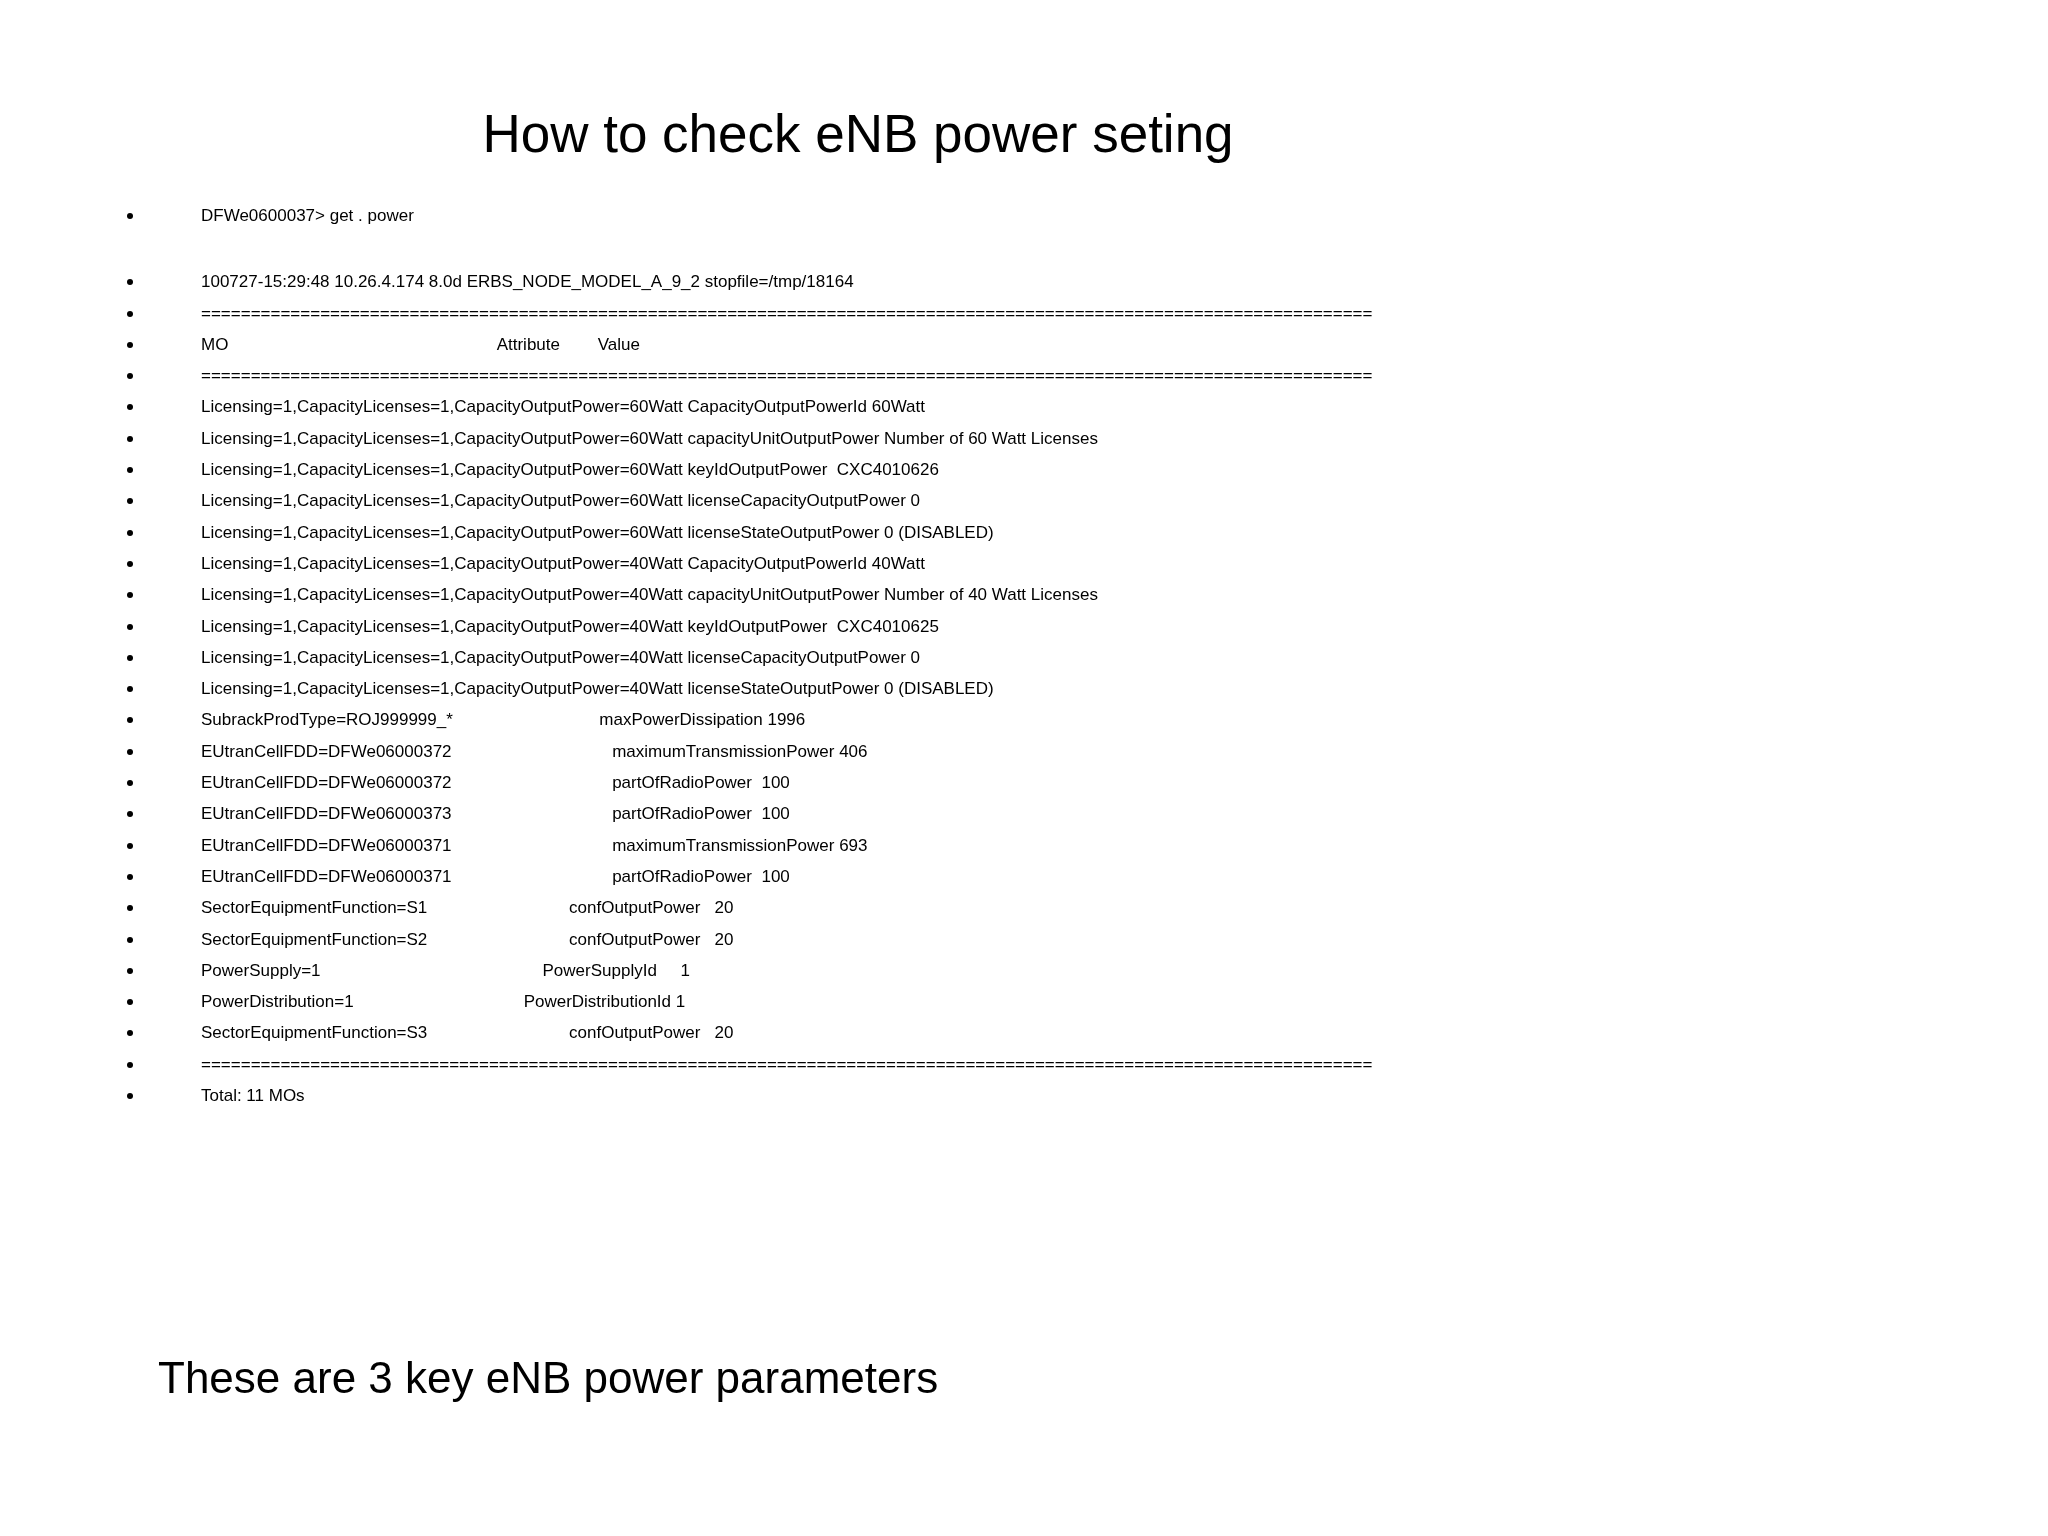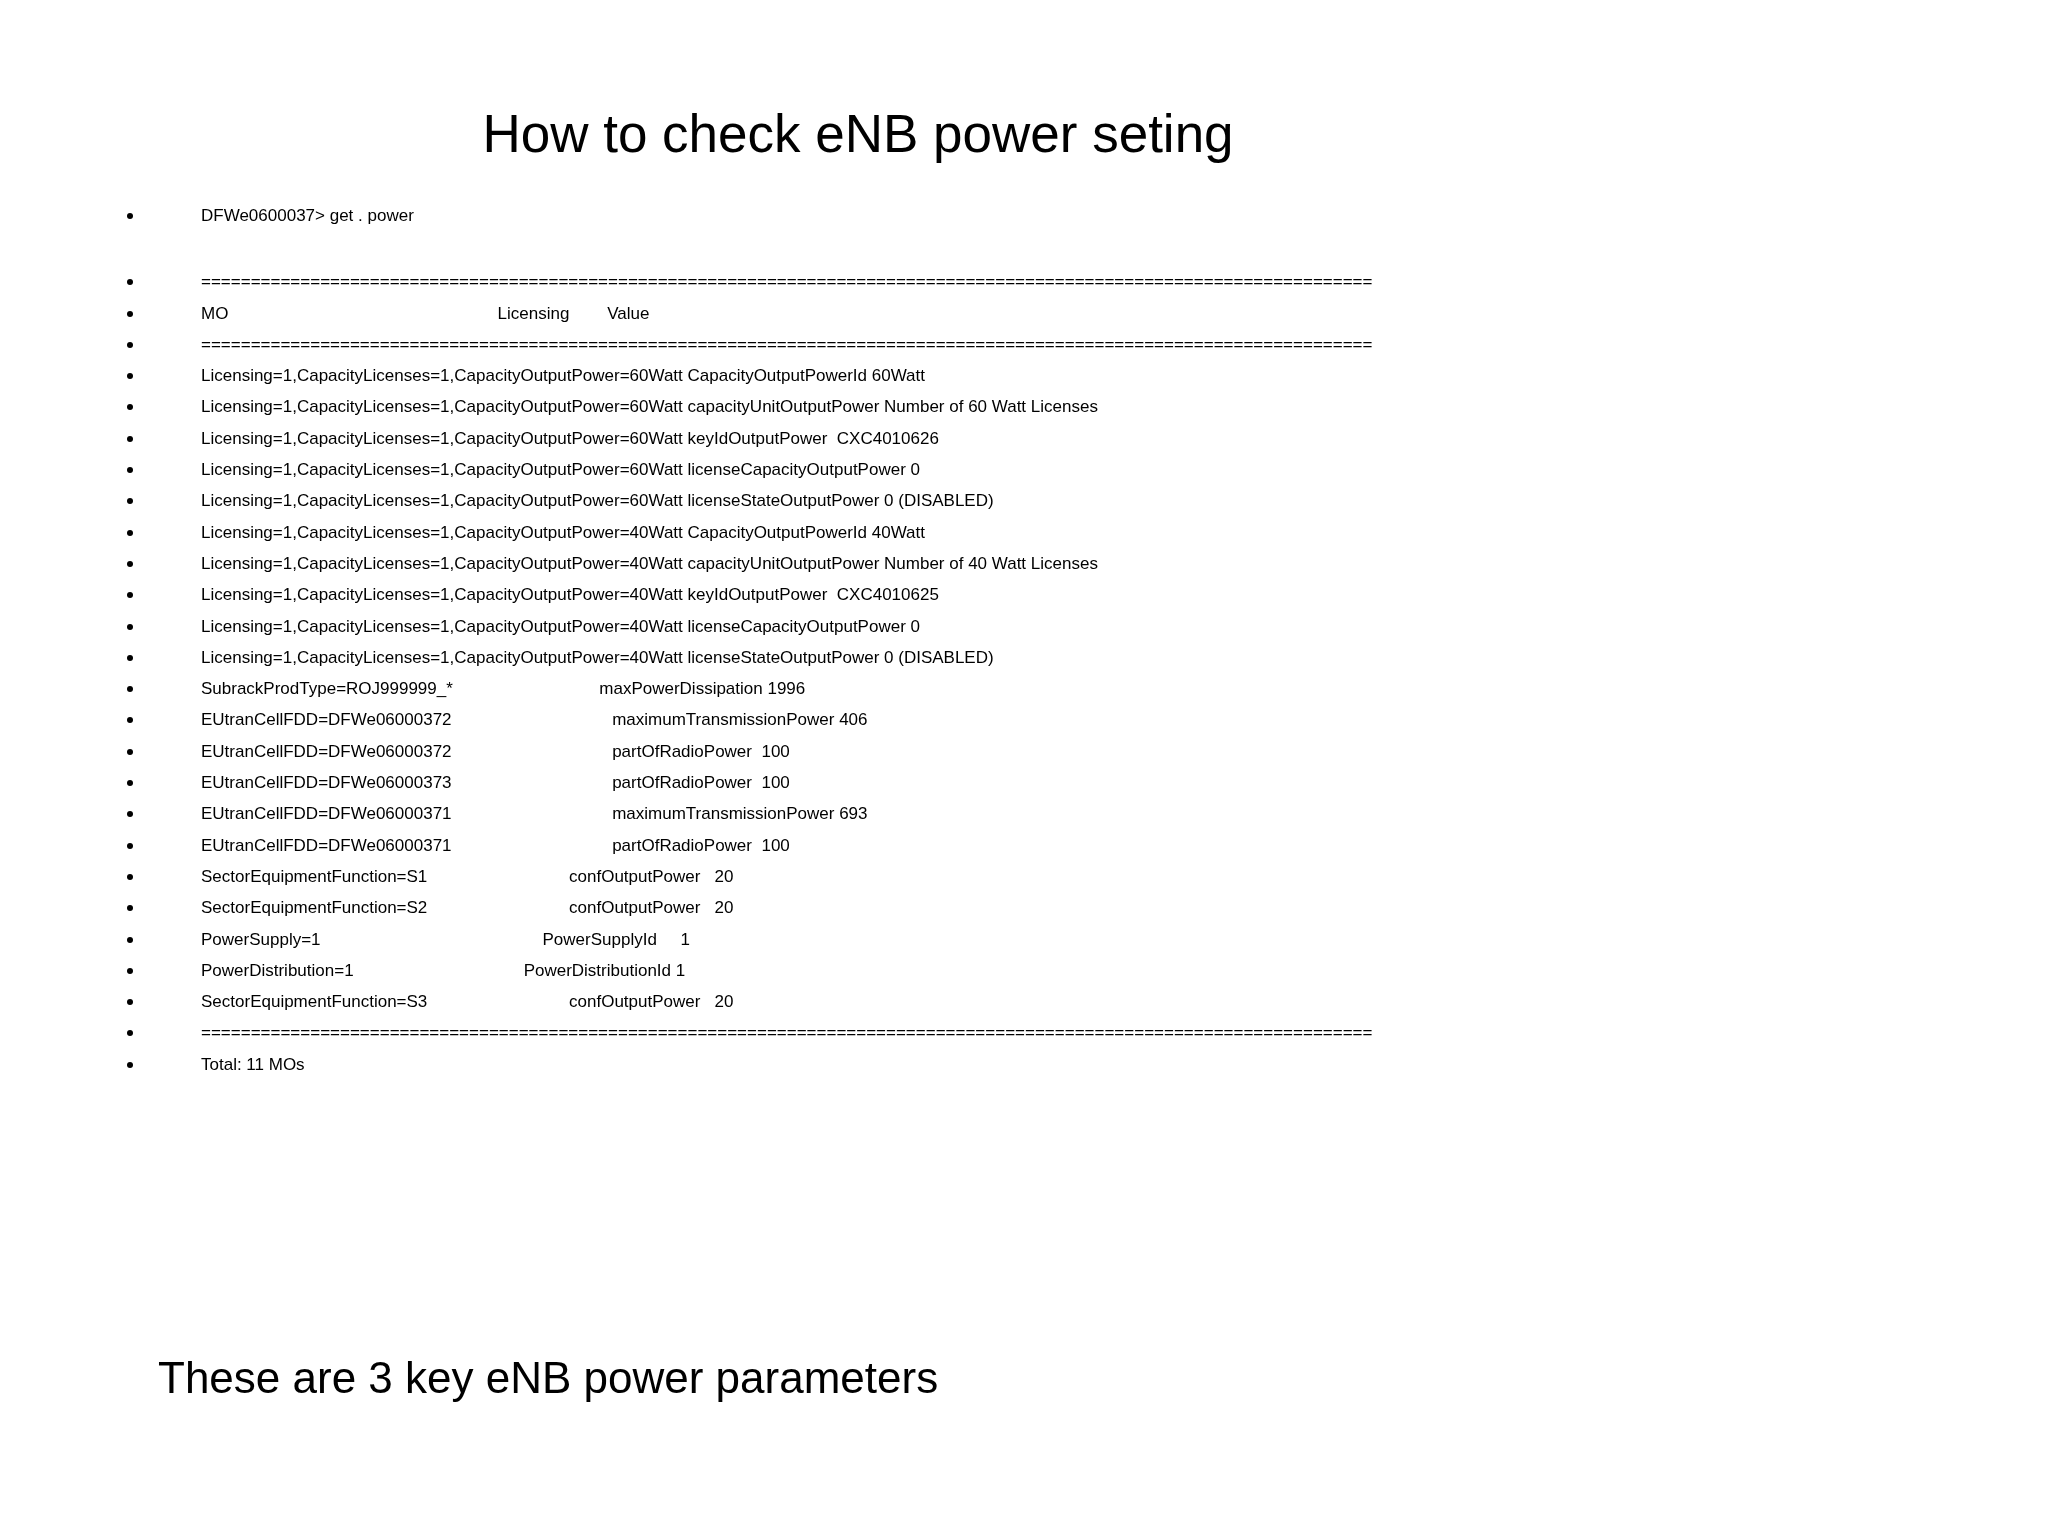--- a/index.html
+++ b/index.html
@@ -33,22 +33,23 @@
 </head>
 <body>
 
 <div class="slide">
 
   <div class="title">How to check eNB power seting</div>
 
   <div class="terminal">
     <div class="t-line">DFWe0600037&gt; get . power</div>
     <div class="t-blank"></div>
+    <div class="t-line">100727-15:29:48 10.26.4.174 8.0d ERBS_NODE_MODEL_A_9_2 stopfile=/tmp/18164</div>
     <div class="t-line">======================================================================================================================</div>
-    <div class="t-line">MO                                                         Licensing        Value</div>
+    <div class="t-line">MO                                                         Attribute        Value</div>
     <div class="t-line">======================================================================================================================</div>
     <div class="t-line">Licensing=1,CapacityLicenses=1,CapacityOutputPower=60Watt CapacityOutputPowerId 60Watt</div>
     <div class="t-line">Licensing=1,CapacityLicenses=1,CapacityOutputPower=60Watt capacityUnitOutputPower Number of 60 Watt Licenses</div>
     <div class="t-line">Licensing=1,CapacityLicenses=1,CapacityOutputPower=60Watt keyIdOutputPower  CXC4010626</div>
     <div class="t-line">Licensing=1,CapacityLicenses=1,CapacityOutputPower=60Watt licenseCapacityOutputPower 0</div>
     <div class="t-line">Licensing=1,CapacityLicenses=1,CapacityOutputPower=60Watt licenseStateOutputPower 0 (DISABLED)</div>
     <div class="t-line">Licensing=1,CapacityLicenses=1,CapacityOutputPower=40Watt CapacityOutputPowerId 40Watt</div>
     <div class="t-line">Licensing=1,CapacityLicenses=1,CapacityOutputPower=40Watt capacityUnitOutputPower Number of 40 Watt Licenses</div>
     <div class="t-line">Licensing=1,CapacityLicenses=1,CapacityOutputPower=40Watt keyIdOutputPower  CXC4010625</div>
     <div class="t-line">Licensing=1,CapacityLicenses=1,CapacityOutputPower=40Watt licenseCapacityOutputPower 0</div>

